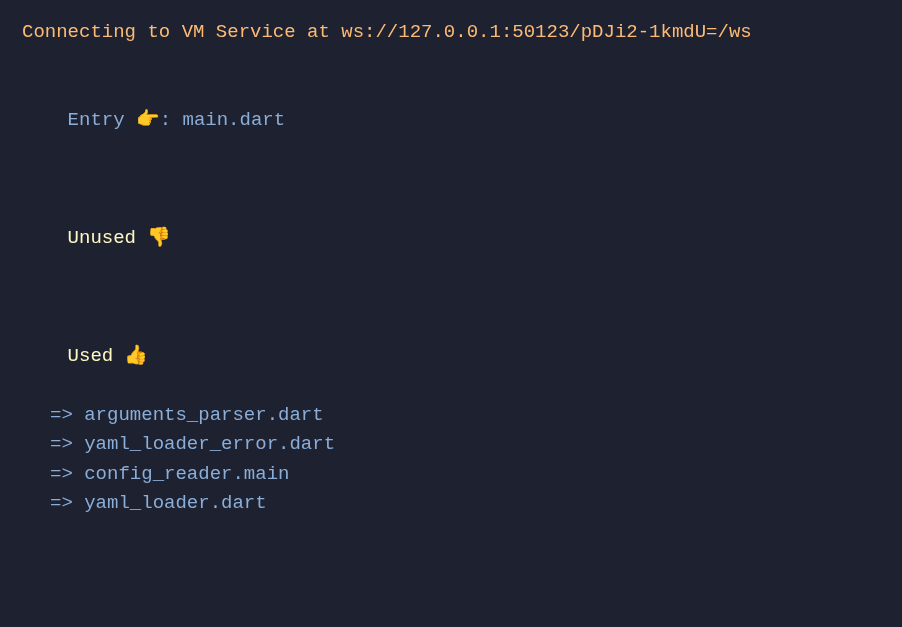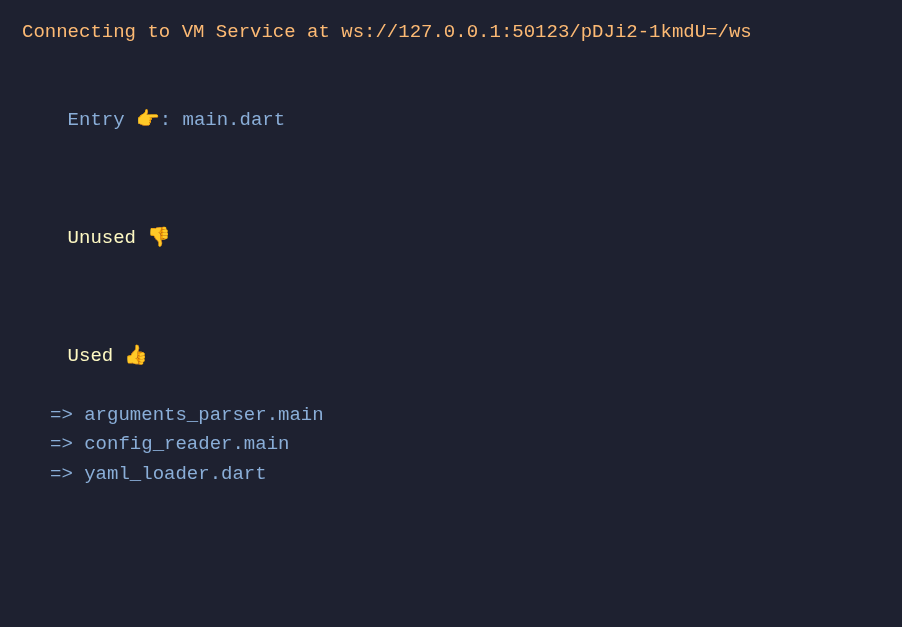--- a/index.html
+++ b/index.html
@@ -66,18 +66,19 @@
   </div>
 
 
   <div class="blank-line"></div>
 
   <div class="line section-header">
     <span>Used</span> <span class="emoji">👍</span>
   </div>
 
   <div id="used-files">
-      <div class="line file-item"><span class="arrow">=&gt;</span> <span class="filename">arguments_parser.main</span></div>
+      <div class="line file-item"><span class="arrow">=&gt;</span> <span class="filename">arguments_parser.dart</span></div>
+      <div class="line file-item"><span class="arrow">=&gt;</span> <span class="filename">yaml_loader_error.dart</span></div>
       <div class="line file-item"><span class="arrow">=&gt;</span> <span class="filename">config_reader.main</span></div>
       <div class="line file-item"><span class="arrow">=&gt;</span> <span class="filename">yaml_loader.dart</span></div>
     </div>
 
 </div>
 
 </body></html>

